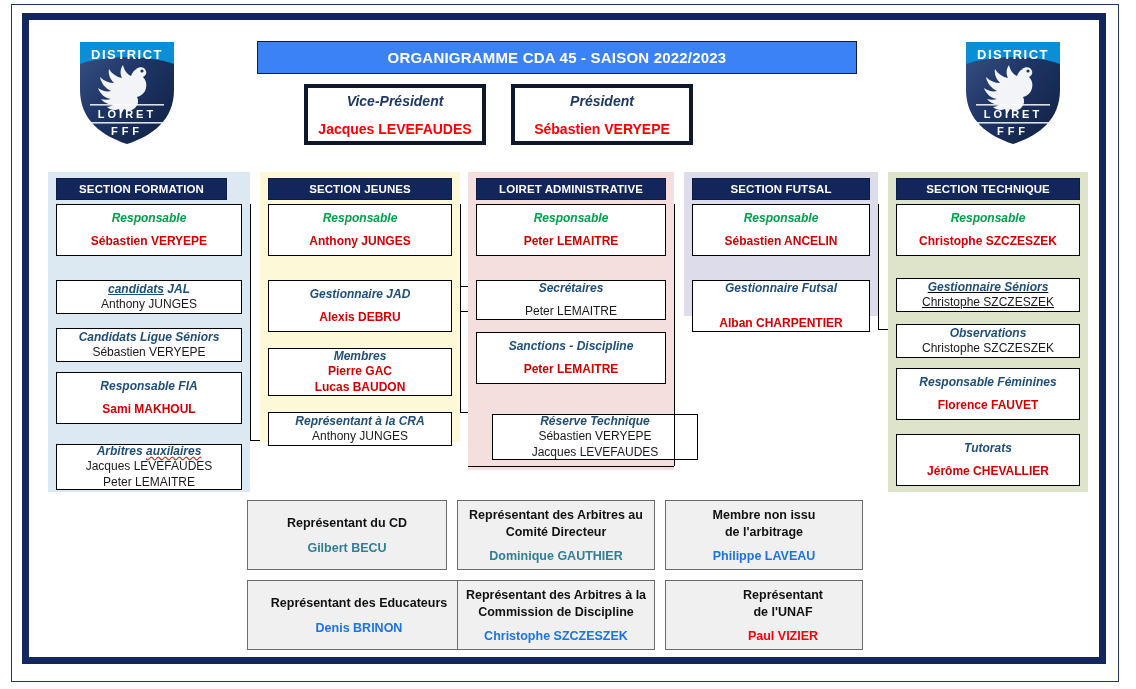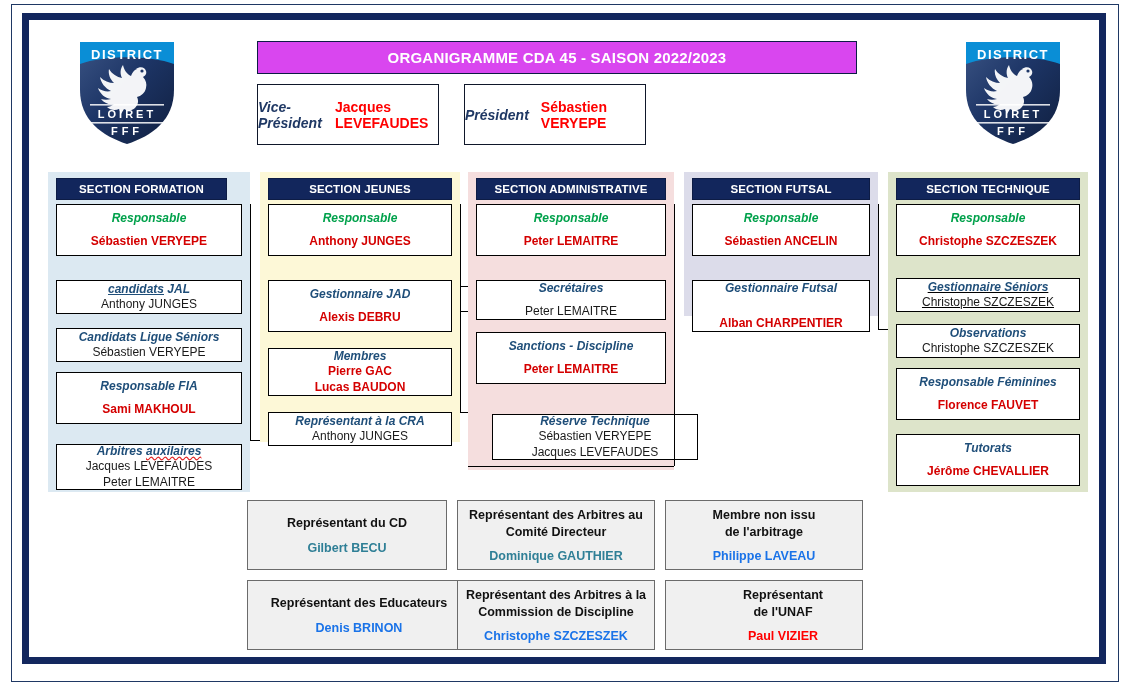--- a/index.html
+++ b/index.html
@@ -36,39 +36,40 @@
     width: 110px; height: 118px;
   }
   #logo-left  { left: 72px;  top: 28px; }
   #logo-right { left: 958px; top: 28px; }
 
   
   #title-bar {
     position: absolute;
     left: 257px; top: 41px;
     width: 600px; height: 33px;
-    background: #d946ef;
+    background: #3b82f6;
     border: 1px solid #0d1c45;
     color: #ffffff;
     font-size: 15px;
     font-weight: bold;
     display: flex; align-items: center; justify-content: center;
     letter-spacing: .2px;
     box-sizing: border-box;
   }
 
   
   .officer-box {
     position: absolute;
     background: #ffffff;
-    border: 1px solid #0f172a;
-    box-sizing: border-box;
-    display: flex; flex-direction: row;
+    border: 4px solid #0f172a;
+    box-sizing: border-box;
+    display: flex; flex-direction: column;
     align-items: center; justify-content: center;
     gap: 12px;
+    margin-left: 47px;
   }
   #box-vice-president { left: 257px; top: 84px; width: 182px; height: 61px; }
   #box-president      { left: 464px; top: 84px; width: 182px; height: 61px; }
   .officer-role {
     font-size: 14px; font-weight: bold; font-style: italic;
     color: #1f3864;
   }
   .officer-name {
     font-size: 14px; font-weight: bold;
     color: #ff0000;
@@ -249,21 +250,21 @@
     <div class="node" style="position: absolute; left: 268px; top: 348px; width: 184px; height: 48px; margin: 0px;">
       <div class="node-title">Membres</div>
       <div class="node-line red">Pierre GAC</div>
       <div class="node-line red">Lucas BAUDON</div>
     </div>
     <div class="node" style="position: absolute; left: 268px; top: 412px; width: 184px; height: 34px; margin: 0px;">
       <div class="node-title">Représentant à la CRA</div>
       <div class="node-line">Anthony JUNGES</div>
     </div>
     <div class="col-bg" style="position: absolute; left: 468px; top: 172px; width: 206px; height: 298px; background: rgb(245, 222, 222);"></div>
-    <div class="section-header" style="position: absolute; left: 476px; top: 178px; width: 190px; margin: 0px;">SECTION ADMINISTRATIVE</div>
+    <div class="section-header" style="position: absolute; left: 476px; top: 178px; width: 190px; margin: 0px;">LOIRET ADMINISTRATIVE</div>
     <div class="node" style="position: absolute; left: 476px; top: 204px; width: 190px; height: 52px; margin: 0px;">
       <div class="node-title green">Responsable</div>
       <div class="node-line red spaced">Peter LEMAITRE</div>
     </div>
     <div class="node" style="position: absolute; left: 476px; top: 280px; width: 190px; height: 40px; margin: 0px; justify-content: center;">
       <div class="node-title">Secrétaires</div>
       <div class="node-line spaced">Peter LEMAITRE</div>
     </div>
     <div class="node" style="position: absolute; left: 476px; top: 332px; width: 190px; height: 52px; margin: 0px;">
       <div class="node-title">Sanctions - Discipline</div>

